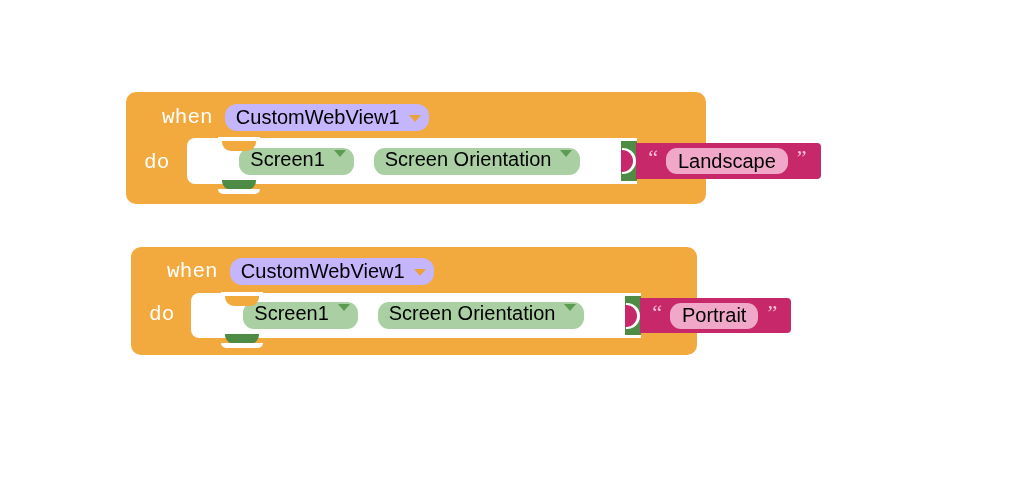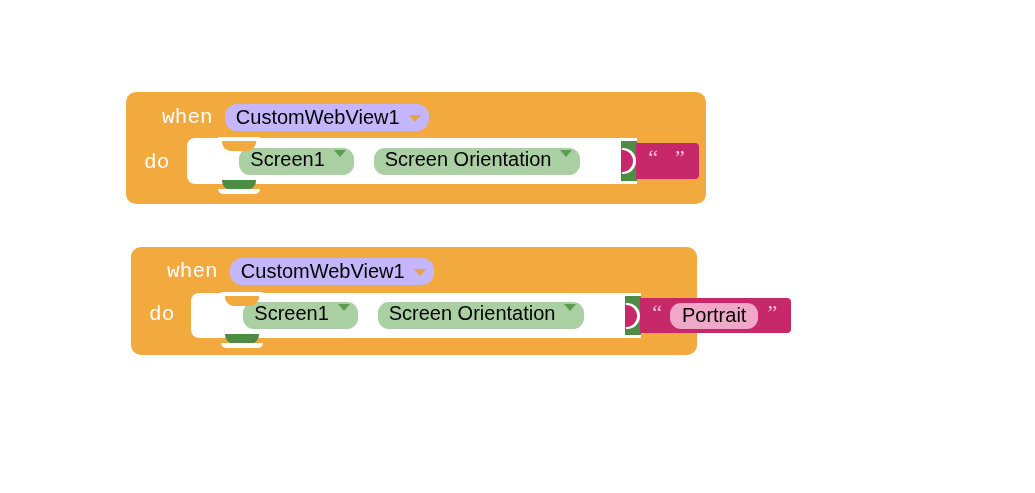--- a/index.html
+++ b/index.html
@@ -280,20 +280,21 @@
         <span class="tri"></span>
       </span>
 
       <span class="kw-to">to</span>
     </div>
     <div class="socket"></div>
   </div>
 
   <div class="text-block">
     <span class="quote quote-open">“</span>
+    <span class="field-text">Landscape</span>
     <span class="quote quote-close">”</span>
   </div>
 </div>
 
 <div class="event-block" style="left:131px; top:247px; width:566px; height:108px;">
 
   <div class="event-header" style="top:5px;">
     <span class="kw kw-when">when</span>
     <span class="field-comp">
       <span>CustomWebView1</span>

